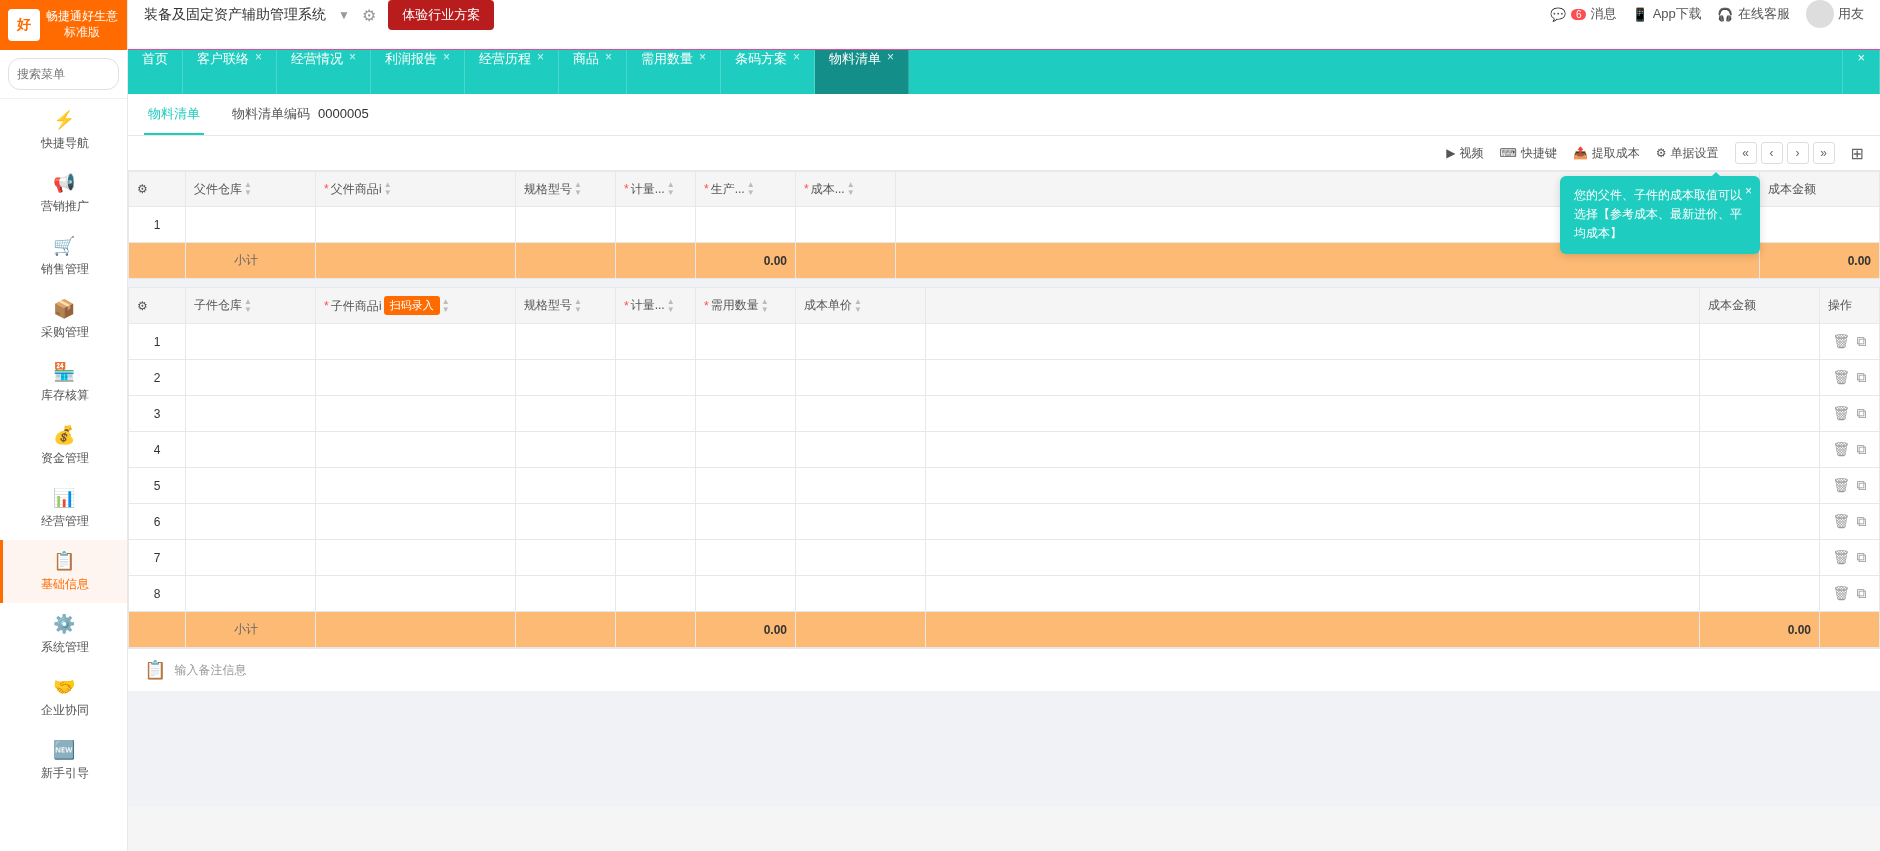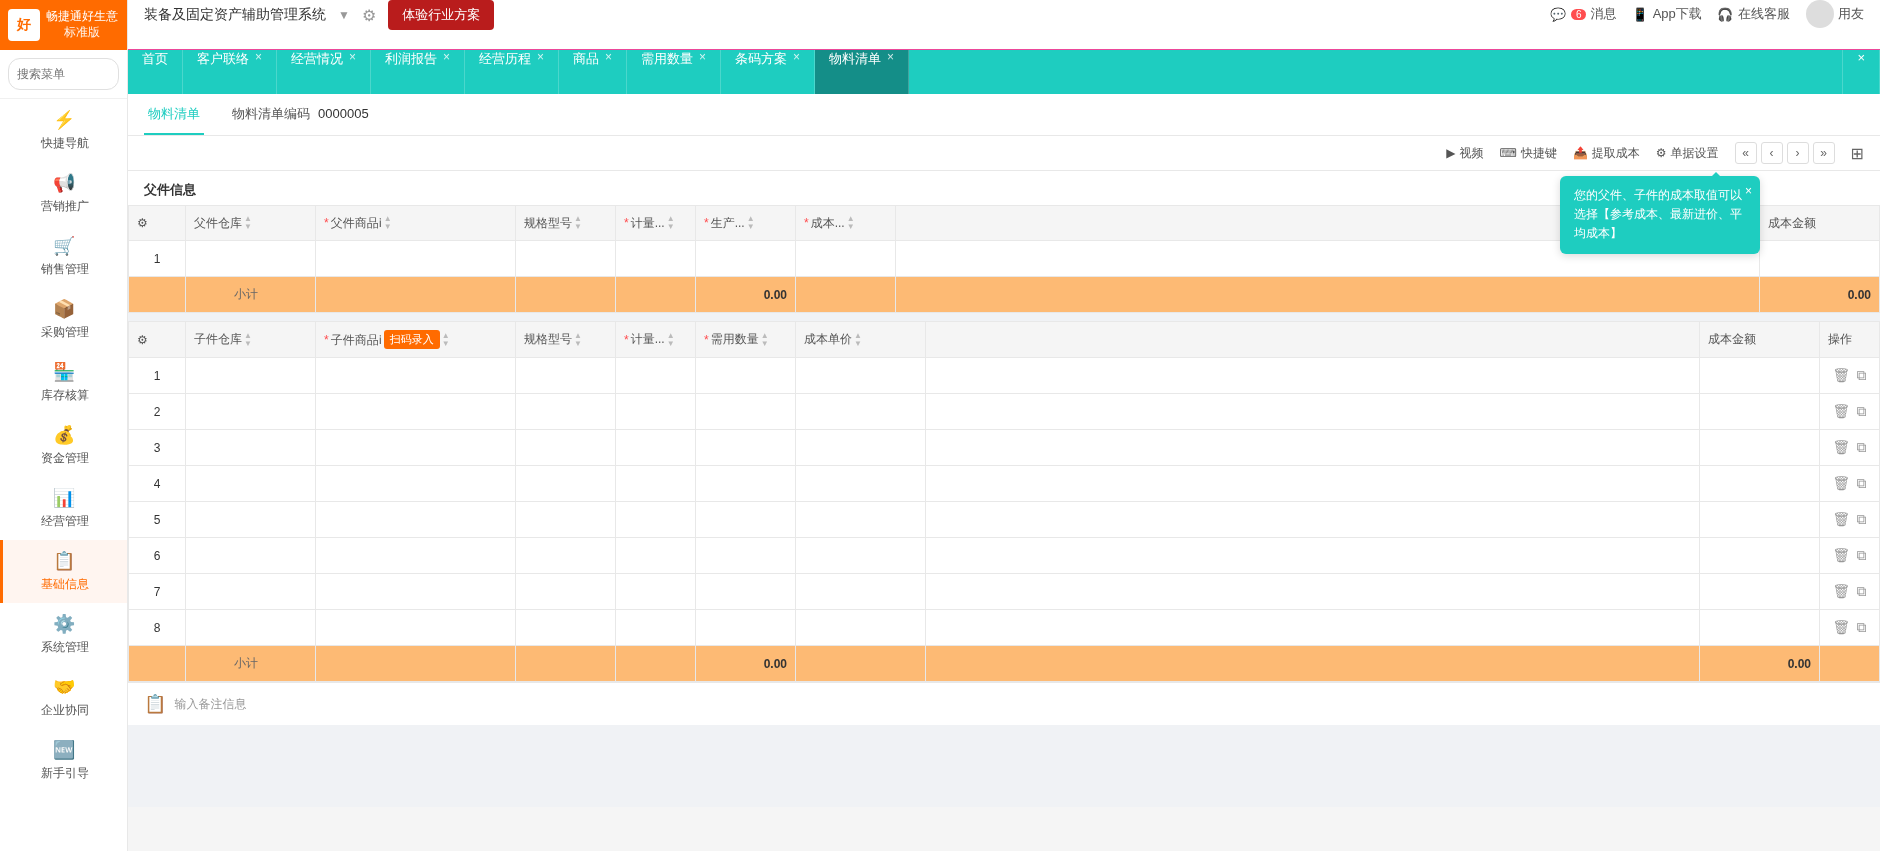--- a/index.html
+++ b/index.html
@@ -469,21 +469,20 @@
 
       <div class="tooltip-popup">
         <span class="tooltip-close">×</span>
         <span>您的父件、子件的成本取值可以选择【参考成本、最新进价、平均成本】</span>
       </div>
     </div>
 
     <div class="content-area">
 
       <div class="section">
-        <div class="section-header">父件信息</div>
         <table class="data-table">
           <thead>
             <tr>
               <th class="col-settings">⚙</th>
               <th class="col-warehouse">
                 <div class="th-sort">父件仓库<div class="sort-arrows">
                       <span>▲</span>
                       <span>▼</span>
                     </div></div>
               </th>

